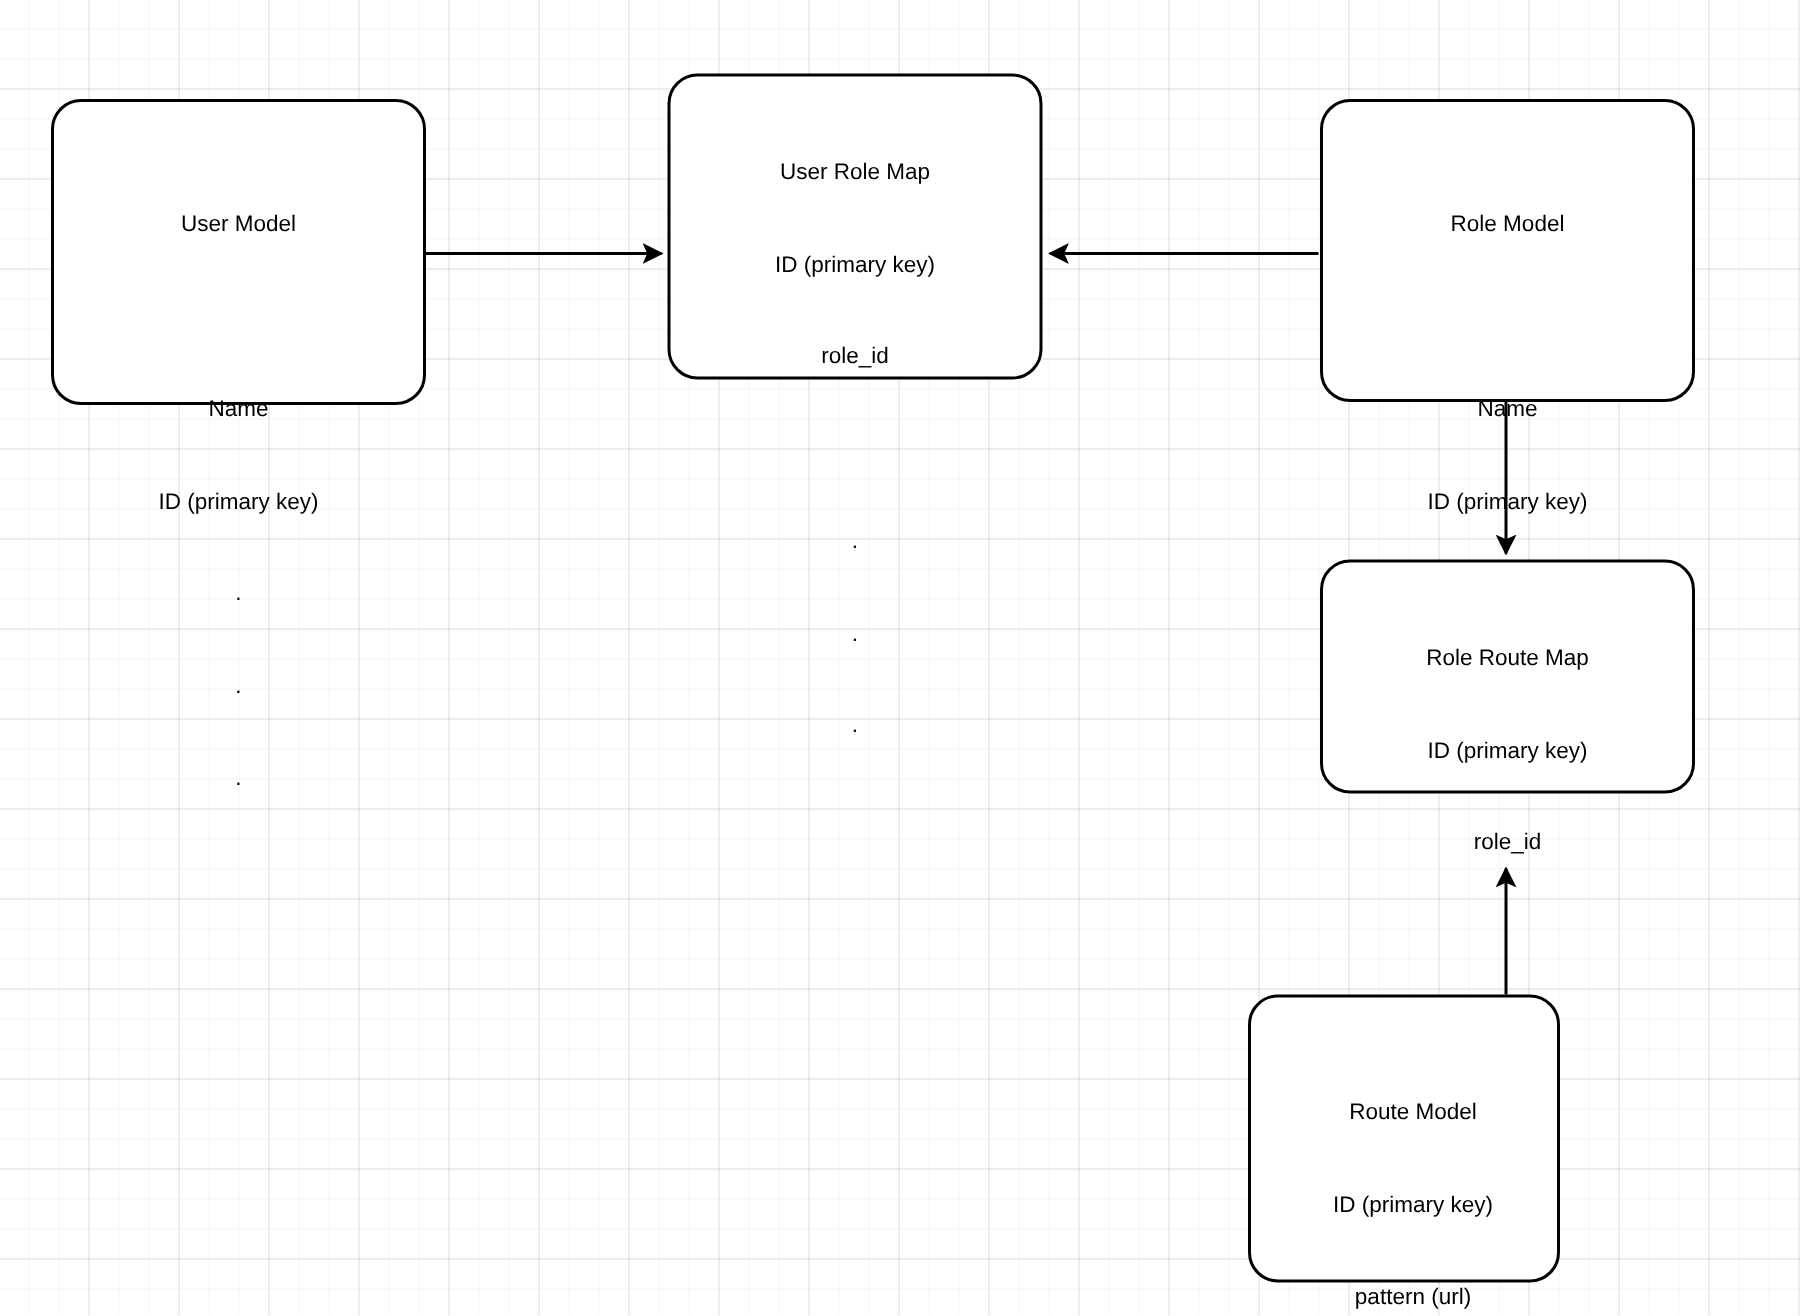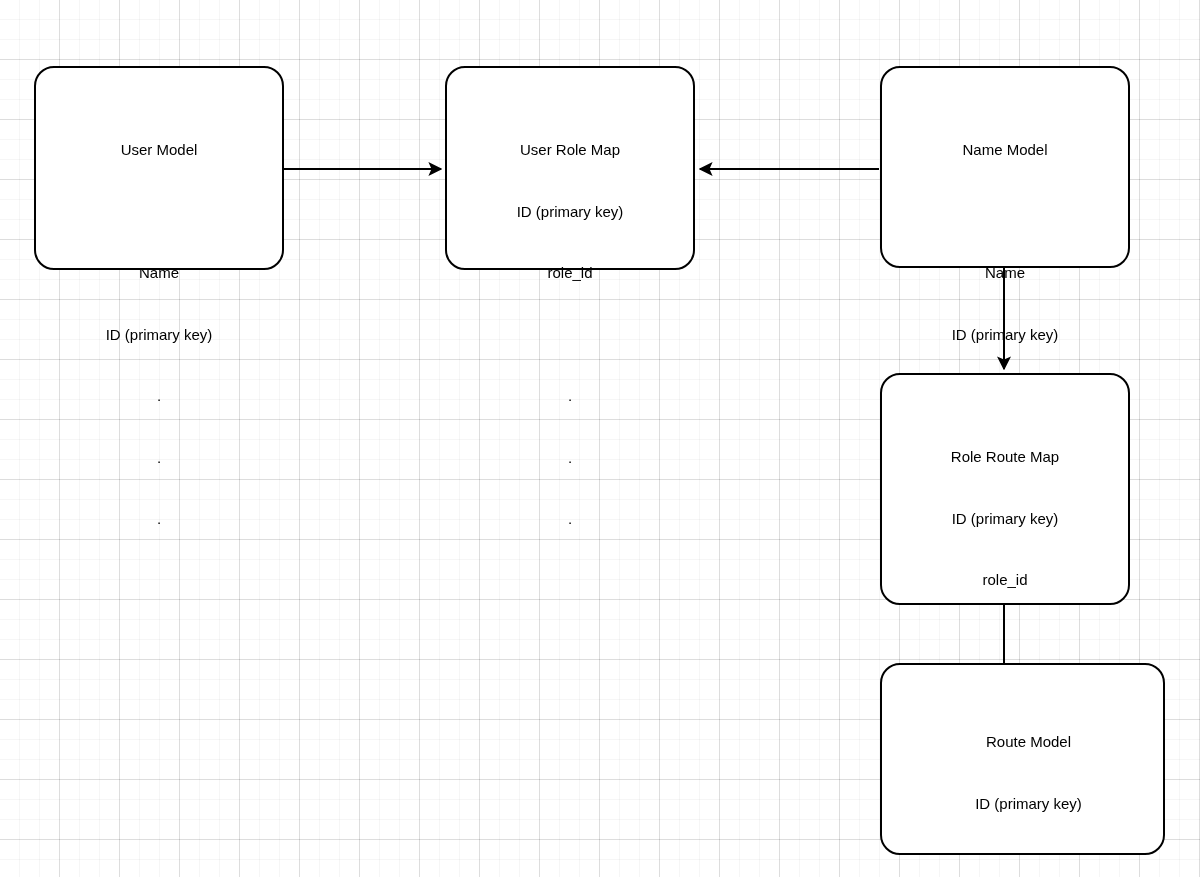--- a/index.html
+++ b/index.html
@@ -100,60 +100,61 @@
       <span class="node-line">User Model</span>
       <span class="node-line spacer"></span>
       <span class="node-line">Name</span>
       <span class="node-line">ID (primary key)</span>
       <span class="node-line dot">.</span>
       <span class="node-line dot">.</span>
       <span class="node-line dot">.</span>
     </div>
   </div>
 
-  <div class="node" style="left:445px; top:66px; width:250px; height:204px; padding-top:31px;">
+  <div class="node" style="left:445px; top:49px; width:250px; height:204px; padding-top:13px;">
     <div class="node-lines">
       <span class="node-line">User Role Map</span>
       <span class="node-line">ID (primary key)</span>
       <span class="node-line">role_id</span>
       <span class="node-line spacer"></span>
       <span class="node-line dot">.</span>
       <span class="node-line dot">.</span>
       <span class="node-line dot">.</span>
     </div>
   </div>
 
   <div class="node" style="left:880px; top:66px; width:250px; height:202px; padding-top:31px;">
     <div class="node-lines">
-      <span class="node-line">Name Model</span>
+      <span class="node-line">Role Model</span>
       <span class="node-line spacer"></span>
       <span class="node-line">Name</span>
       <span class="node-line">ID (primary key)</span>
       <span class="node-line dot">.</span>
       <span class="node-line dot">.</span>
       <span class="node-line dot">.</span>
     </div>
   </div>
 
-  <div class="node" style="left:880px; top:373px; width:250px; height:232px; padding-top:31px;">
+  <div class="node" style="left:880px; top:373px; width:250px; height:156px; padding-top:13px;">
     <div class="node-lines">
       <span class="node-line">Role Route Map</span>
       <span class="node-line">ID (primary key)</span>
       <span class="node-line">role_id</span>
       <span class="node-line spacer"></span>
       <span class="node-line dot">.</span>
       <span class="node-line dot">.</span>
       
     </div>
   </div>
 
-  <div class="node" style="left:880px; top:663px; width:285px; height:192px; padding-top:26px;padding-left:12px;">
+  <div class="node" style="left:832px; top:663px; width:208px; height:192px; padding-top:26px;padding-left:12px;">
     <div class="node-lines">
       <span class="node-line">Route Model</span>
       <span class="node-line">ID (primary key)</span>
+      <span class="node-line">pattern (url)</span>
       
       
       
       
       
     </div>
   </div>
 
 </div>
 

